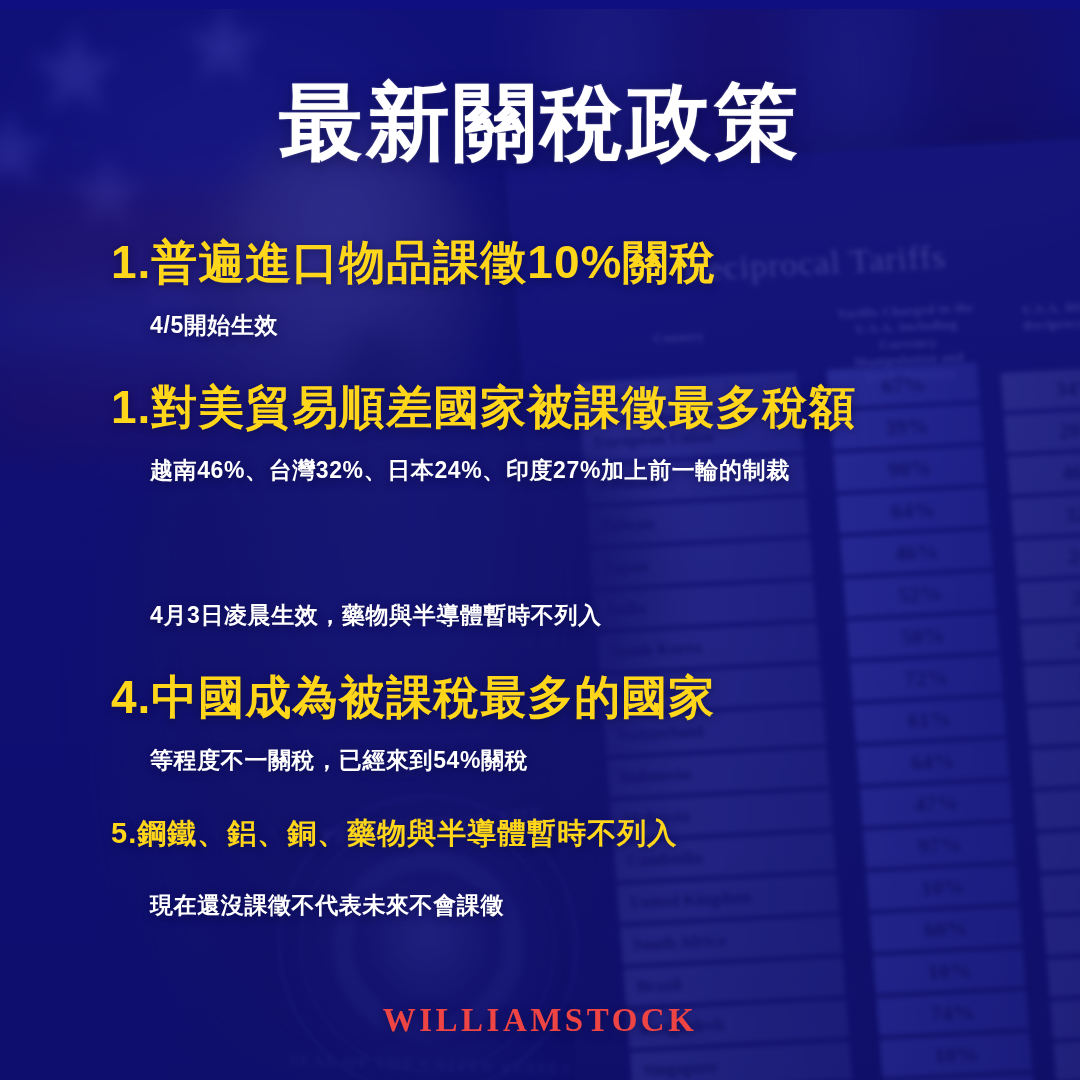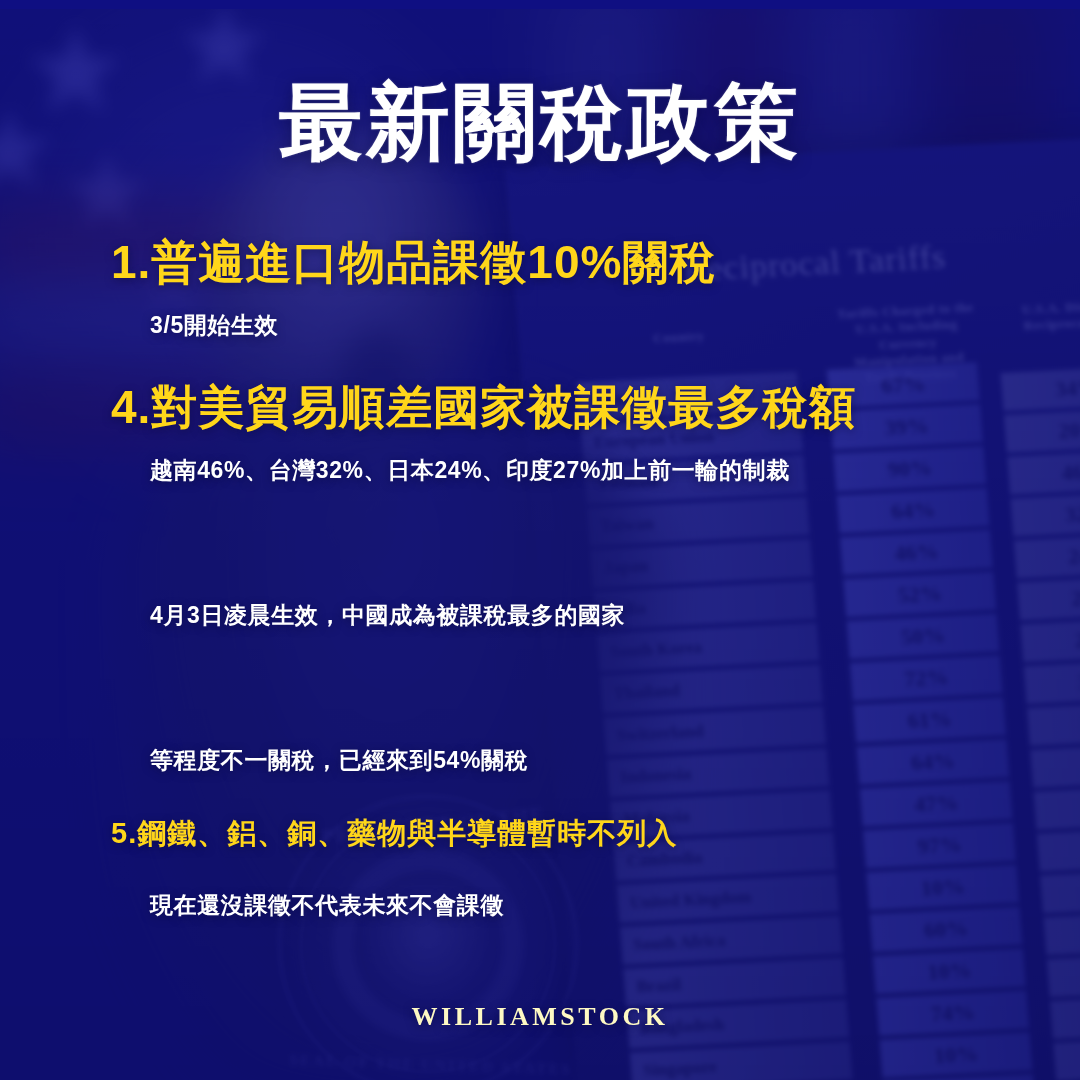--- a/index.html
+++ b/index.html
@@ -224,23 +224,23 @@
     white-space:nowrap;
     text-shadow:0 2px 8px rgba(10,10,60,.6);
   }
   .item:nth-child(5) .item-head { font-size:29px; }
 
   .brand {
     position:absolute;
     left:0; right:0; top:1002px;
     text-align:center;
     font-family:"Liberation Serif", serif;
-    font-size:26px;
-    font-weight:700;
-    color:#fef9c3;
+    font-size:33px;
+    font-weight:700;
+    color:#ef4444;
     letter-spacing:3.5px;
     text-shadow:0 2px 10px rgba(10,10,60,.6);
   }
 </style>
 </head>
 <body>
 
 <div id="poster">
 
   <div class="bg-layer">
@@ -346,30 +346,31 @@
     <div class="topbar"></div>
   </div>
 
   <div class="content">
 
     <div class="title">最新關稅政策</div>
 
     <div class="list" id="policy-list">
         <div class="item">
           <div class="item-head">1.普遍進口物品課徵10%關稅</div>
-          <div class="item-sub">3/5開始生效</div>
-        </div>
-        <div class="item">
-          <div class="item-head">4.對美貿易順差國家被課徵最多稅額</div>
+          <div class="item-sub">4/5開始生效</div>
+        </div>
+        <div class="item">
+          <div class="item-head">1.對美貿易順差國家被課徵最多稅額</div>
           <div class="item-sub">越南46%、台灣32%、日本24%、印度27%加上前一輪的制裁</div>
         </div>
         <div class="item">
-          <div class="item-sub">4月3日凌晨生效，中國成為被課稅最多的國家</div>
-        </div>
-        <div class="item">
+          <div class="item-sub">4月3日凌晨生效，藥物與半導體暫時不列入</div>
+        </div>
+        <div class="item">
+          <div class="item-head">4.中國成為被課稅最多的國家</div>
           <div class="item-sub">等程度不一關稅，已經來到54%關稅</div>
         </div>
         <div class="item">
           <div class="item-head">5.鋼鐵、鋁、銅、藥物與半導體暫時不列入</div>
           <div class="item-sub">現在還沒課徵不代表未來不會課徵</div>
         </div>
       </div>
 
     <div class="brand">WILLIAMSTOCK</div>
   </div>

